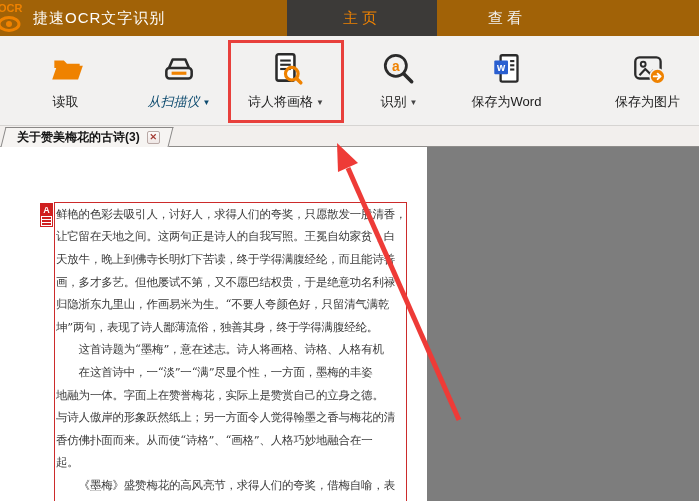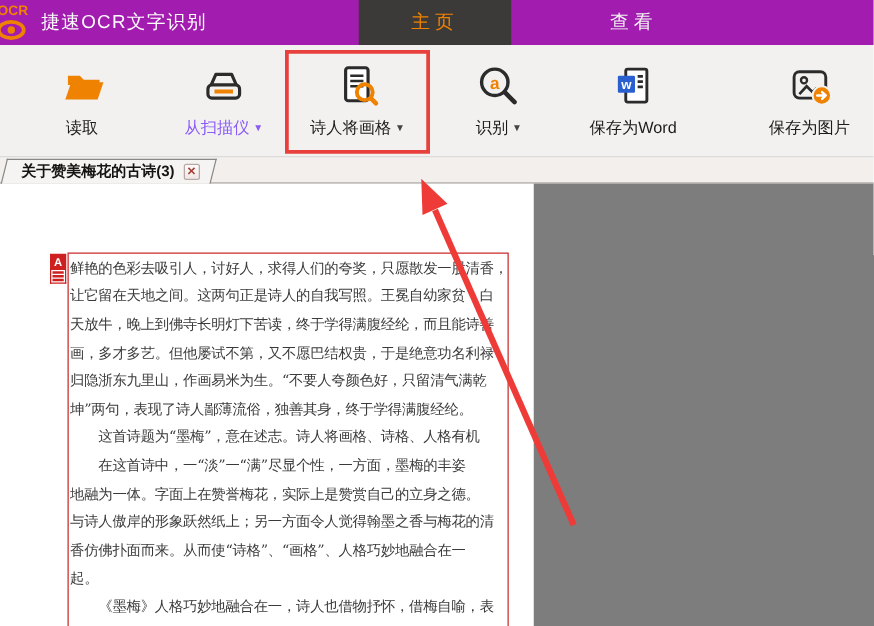--- a/index.html
+++ b/index.html
@@ -4,38 +4,38 @@
 <style>
   * { margin:0; padding:0; box-sizing:border-box; }
   html,body { width:699px; height:501px; }
   body {
     position:relative; overflow:hidden; background:#fff;
     font-family:"Liberation Sans", sans-serif;
     -webkit-font-smoothing:antialiased;
   }
 
   
-  .titlebar { position:absolute; left:0; top:0; width:699px; height:36px; background:#a21caf;padding-left:40px; }
+  .titlebar { position:absolute; left:0; top:0; width:699px; height:36px; background:#a16207;padding-left:40px; }
   .logo { position:absolute; left:-2px; top:2px; width:30px; height:32px; }
   .app-title { position:absolute; left:33px; top:0; height:36px; line-height:36px;
     color:#fdfdfd; font-size:15px; letter-spacing:1px; }
   .menu-tab { position:absolute; top:0; height:36px; line-height:36px; text-align:center;
     font-size:15px; letter-spacing:4px; cursor:default; }
-  .menu-tab.active { left:287px; width:122px; background:#3c3a38; color:#ef8200; }
+  .menu-tab.active { left:287px; width:150px; background:#3c3a38; color:#ef8200; }
   .menu-tab.plain  { left:437px; width:140px; color:#f2f2f2; }
 
   
   .toolbar { position:absolute; left:0; top:36px; width:699px; height:90px;
     background:#f2f1f0; border-bottom:1px solid #d6d4d2; }
   .tool-btn { position:absolute; top:14px; width:110px; display:flex; flex-direction:column;
     align-items:center; cursor:pointer; }
   .tool-btn .ticon { width:38px; height:38px; }
   .tool-btn .tlabel { margin-top:5px; font-size:13px; color:#1b1b1b; white-space:nowrap; }
   .tool-btn .tlabel .dd { font-size:8px; color:#444; margin-left:3px; vertical-align:1px; }
-  .tool-btn.disabled .tlabel, .tool-btn.disabled .tlabel .dd { color:#8b5cf6; }
+  .tool-btn.disabled .tlabel, .tool-btn.disabled .tlabel .dd { color:#0c4a6e;font-style:italic; }
   .btn-read      { left:12px; }
   .btn-scanner   { left:124px; }
   .btn-parse     { left:231px; }
   .btn-recognize { left:344px; }
   .btn-saveword  { left:453px; }
   .btn-saveimage { left:594px; }
 
   
   .highlight-box { position:absolute; left:228px; top:40px; width:116px; height:83px;
     border:3px solid #e8403c; z-index:40; pointer-events:none; }
@@ -199,21 +199,21 @@
         <div class="doc-line">天放牛，晚上到佛寺长明灯下苦读，终于学得满腹经纶，而且能诗善</div>
         <div class="doc-line">画，多才多艺。但他屡试不第，又不愿巴结权贵，于是绝意功名利禄，</div>
         <div class="doc-line">归隐浙东九里山，作画易米为生。“不要人夸颜色好，只留清气满乾</div>
         <div class="doc-line">坤”两句，表现了诗人鄙薄流俗，独善其身，终于学得满腹经纶。</div>
         <div class="doc-line">　　这首诗题为“墨梅”，意在述志。诗人将画格、诗格、人格有机</div>
         <div class="doc-line">　　在这首诗中，一“淡”一“满”尽显个性，一方面，墨梅的丰姿</div>
         <div class="doc-line">地融为一体。字面上在赞誉梅花，实际上是赞赏自己的立身之德。</div>
         <div class="doc-line">与诗人傲岸的形象跃然纸上；另一方面令人觉得翰墨之香与梅花的清</div>
         <div class="doc-line">香仿佛扑面而来。从而使“诗格”、“画格”、人格巧妙地融合在一</div>
         <div class="doc-line">起。</div>
-        <div class="doc-line">　　《墨梅》人格巧妙地融合在一，诗人也借物抒怀，借梅自喻，表</div>
+        <div class="doc-line">　　《墨梅》盛赞梅花的高风亮节，求得人们的夸奖，借梅自喻，表</div>
       </div>
   </div>
   <div class="gray-panel"></div>
 </div>
 
 <svg class="overlay" width="699" height="501" viewBox="0 0 699 501">
   <line x1="459" y1="420" x2="348" y2="168" stroke="#ee3b37" stroke-width="5"></line>
   <polygon points="337,143 358,163 338,172" fill="#ee3b37"></polygon>
 </svg>
 

